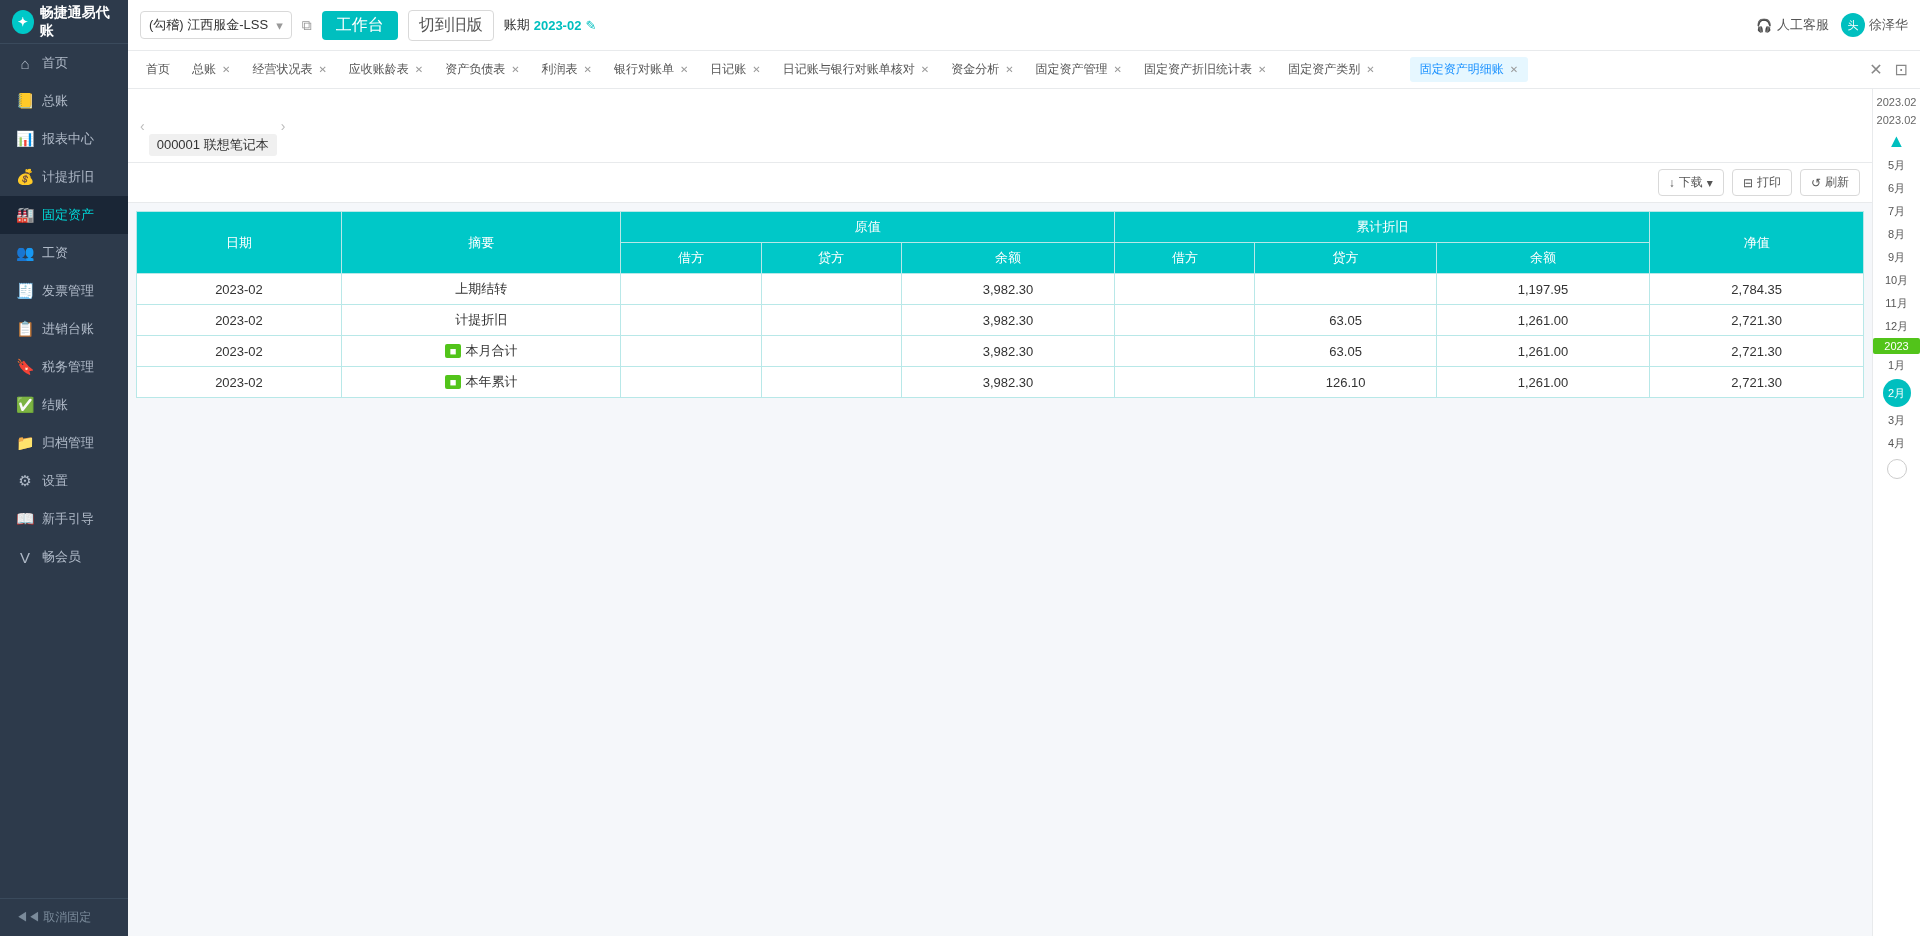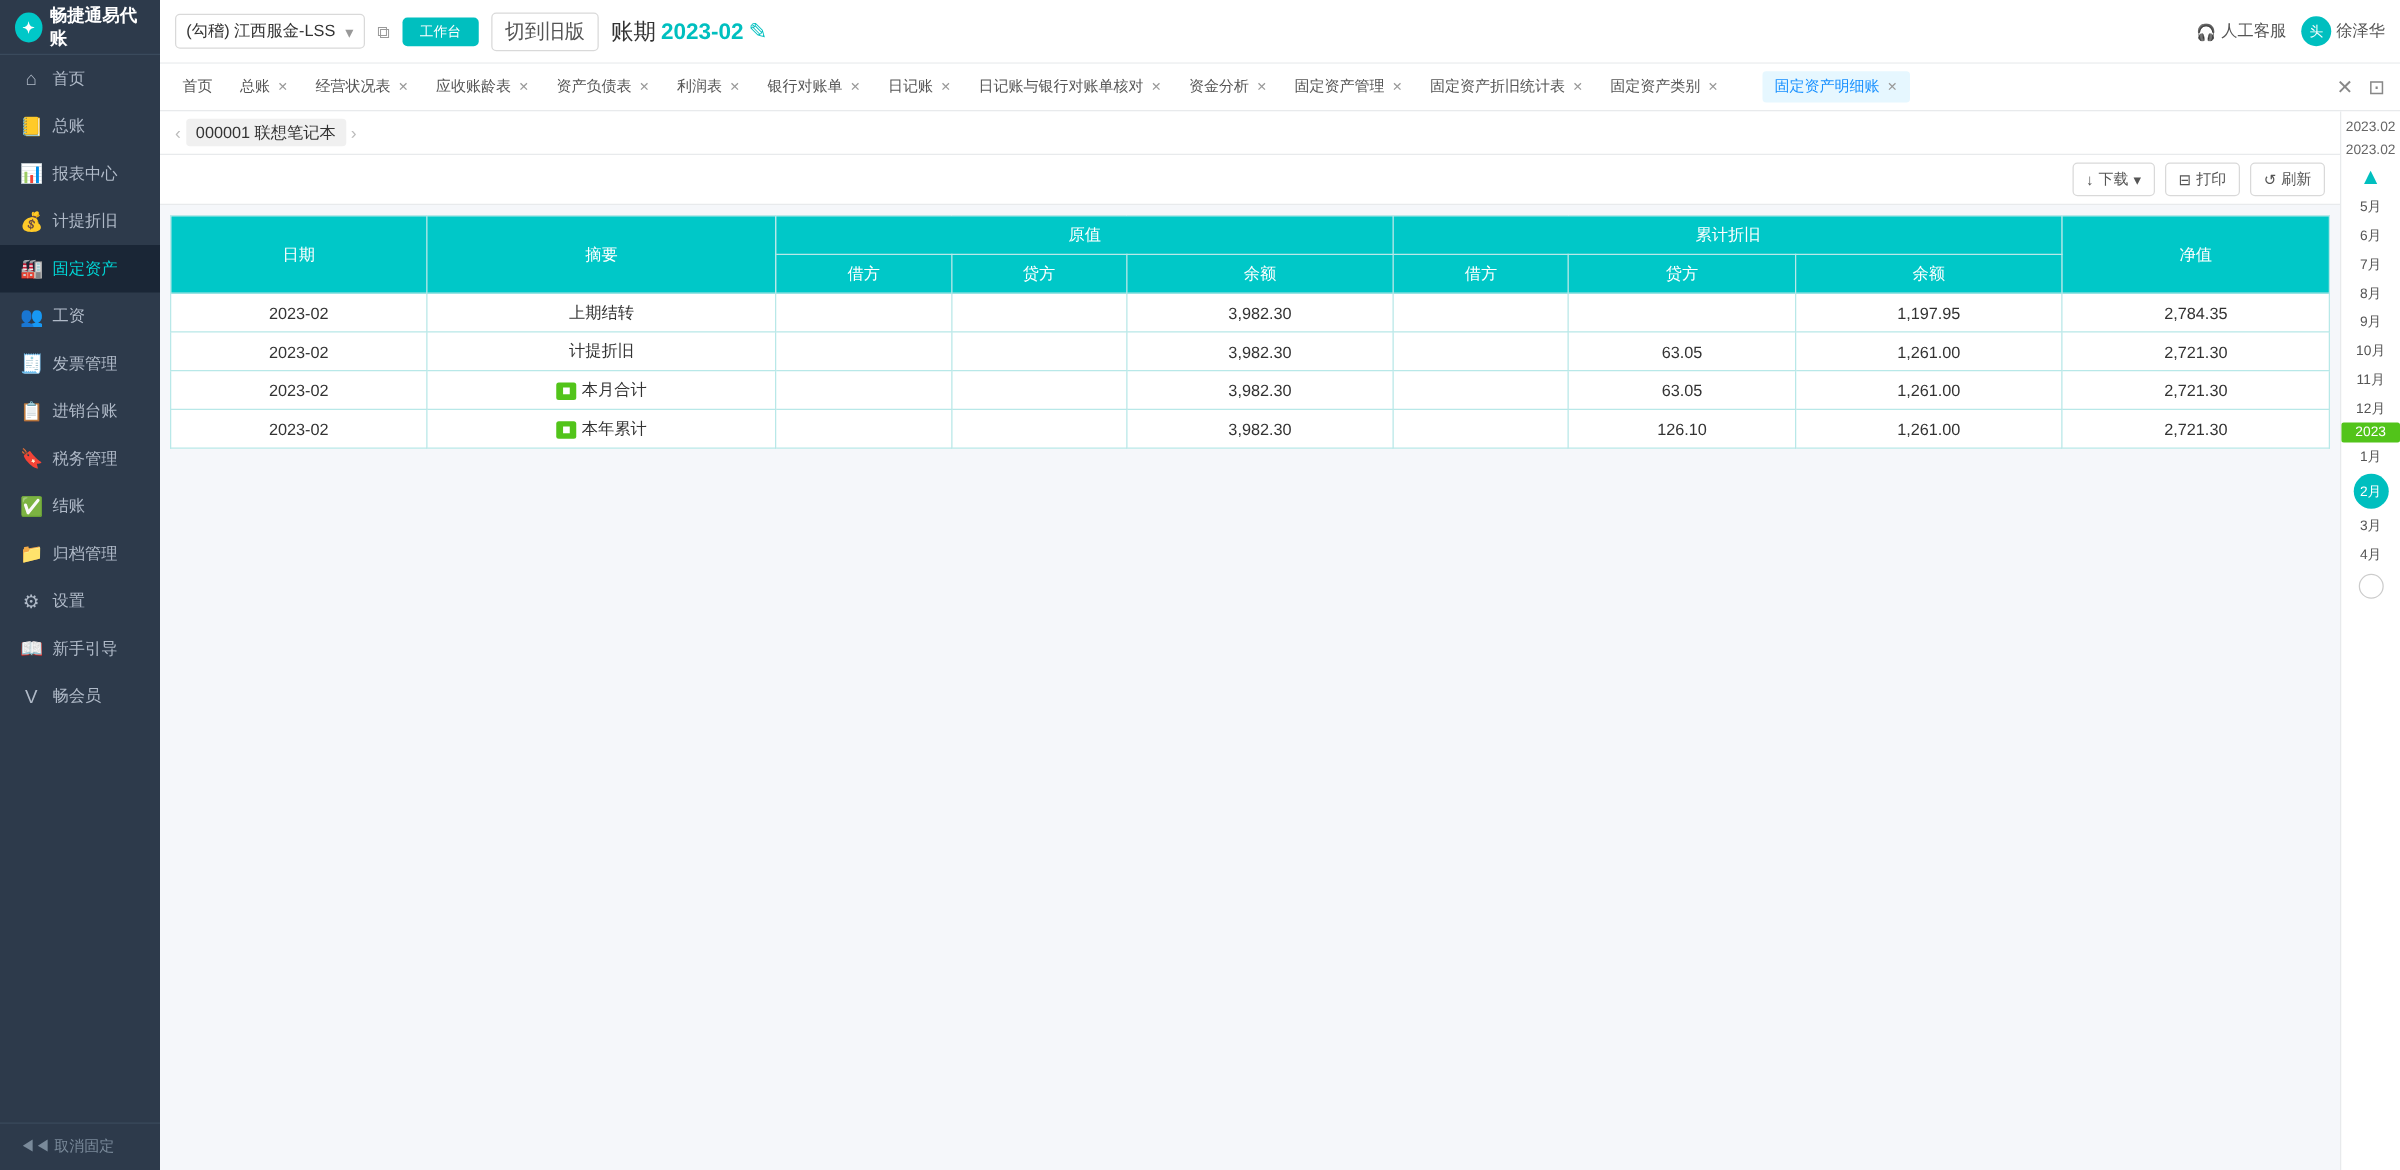--- a/index.html
+++ b/index.html
@@ -92,38 +92,38 @@
       padding: 4px 8px;
       border: 1px solid #d9d9d9;
       border-radius: 4px;
       min-width: 140px;
     }
     .header-workbench {
       background: #00bfbf;
       color: #fff;
       padding: 4px 14px;
       border-radius: 4px;
-      font-size: 11px;
+      font-size: 16px;
       cursor: pointer;
       border: none;
     }
     .header-switch-btn {
       background: #fff;
       border: 1px solid #d9d9d9;
       padding: 4px 10px;
       border-radius: 4px;
       font-size: 16px;
       cursor: pointer;
       color: #555;
     }
     .header-period {
       display: flex;
       align-items: center;
       gap: 4px;
-      font-size: 18px;
+      font-size: 13px;
       color: #333;
     }
     .header-right {
       margin-left: auto;
       display: flex;
       align-items: center;
       gap: 12px;
       color: #555;
       font-size: 13px;
     }
@@ -211,20 +211,21 @@
       font-size: 14px;
       cursor: pointer;
     }
     .sub-nav-item {
       font-size: 13px;
       color: #333;
       padding: 2px 8px;
       background: #f0f0f0;
       border-radius: 3px;
       cursor: pointer;
+      margin-top: 39px;
     }
 
     
     .toolbar {
       background: #fff;
       padding: 6px 12px;
       display: flex;
       align-items: center;
       justify-content: flex-end;
       gap: 8px;

